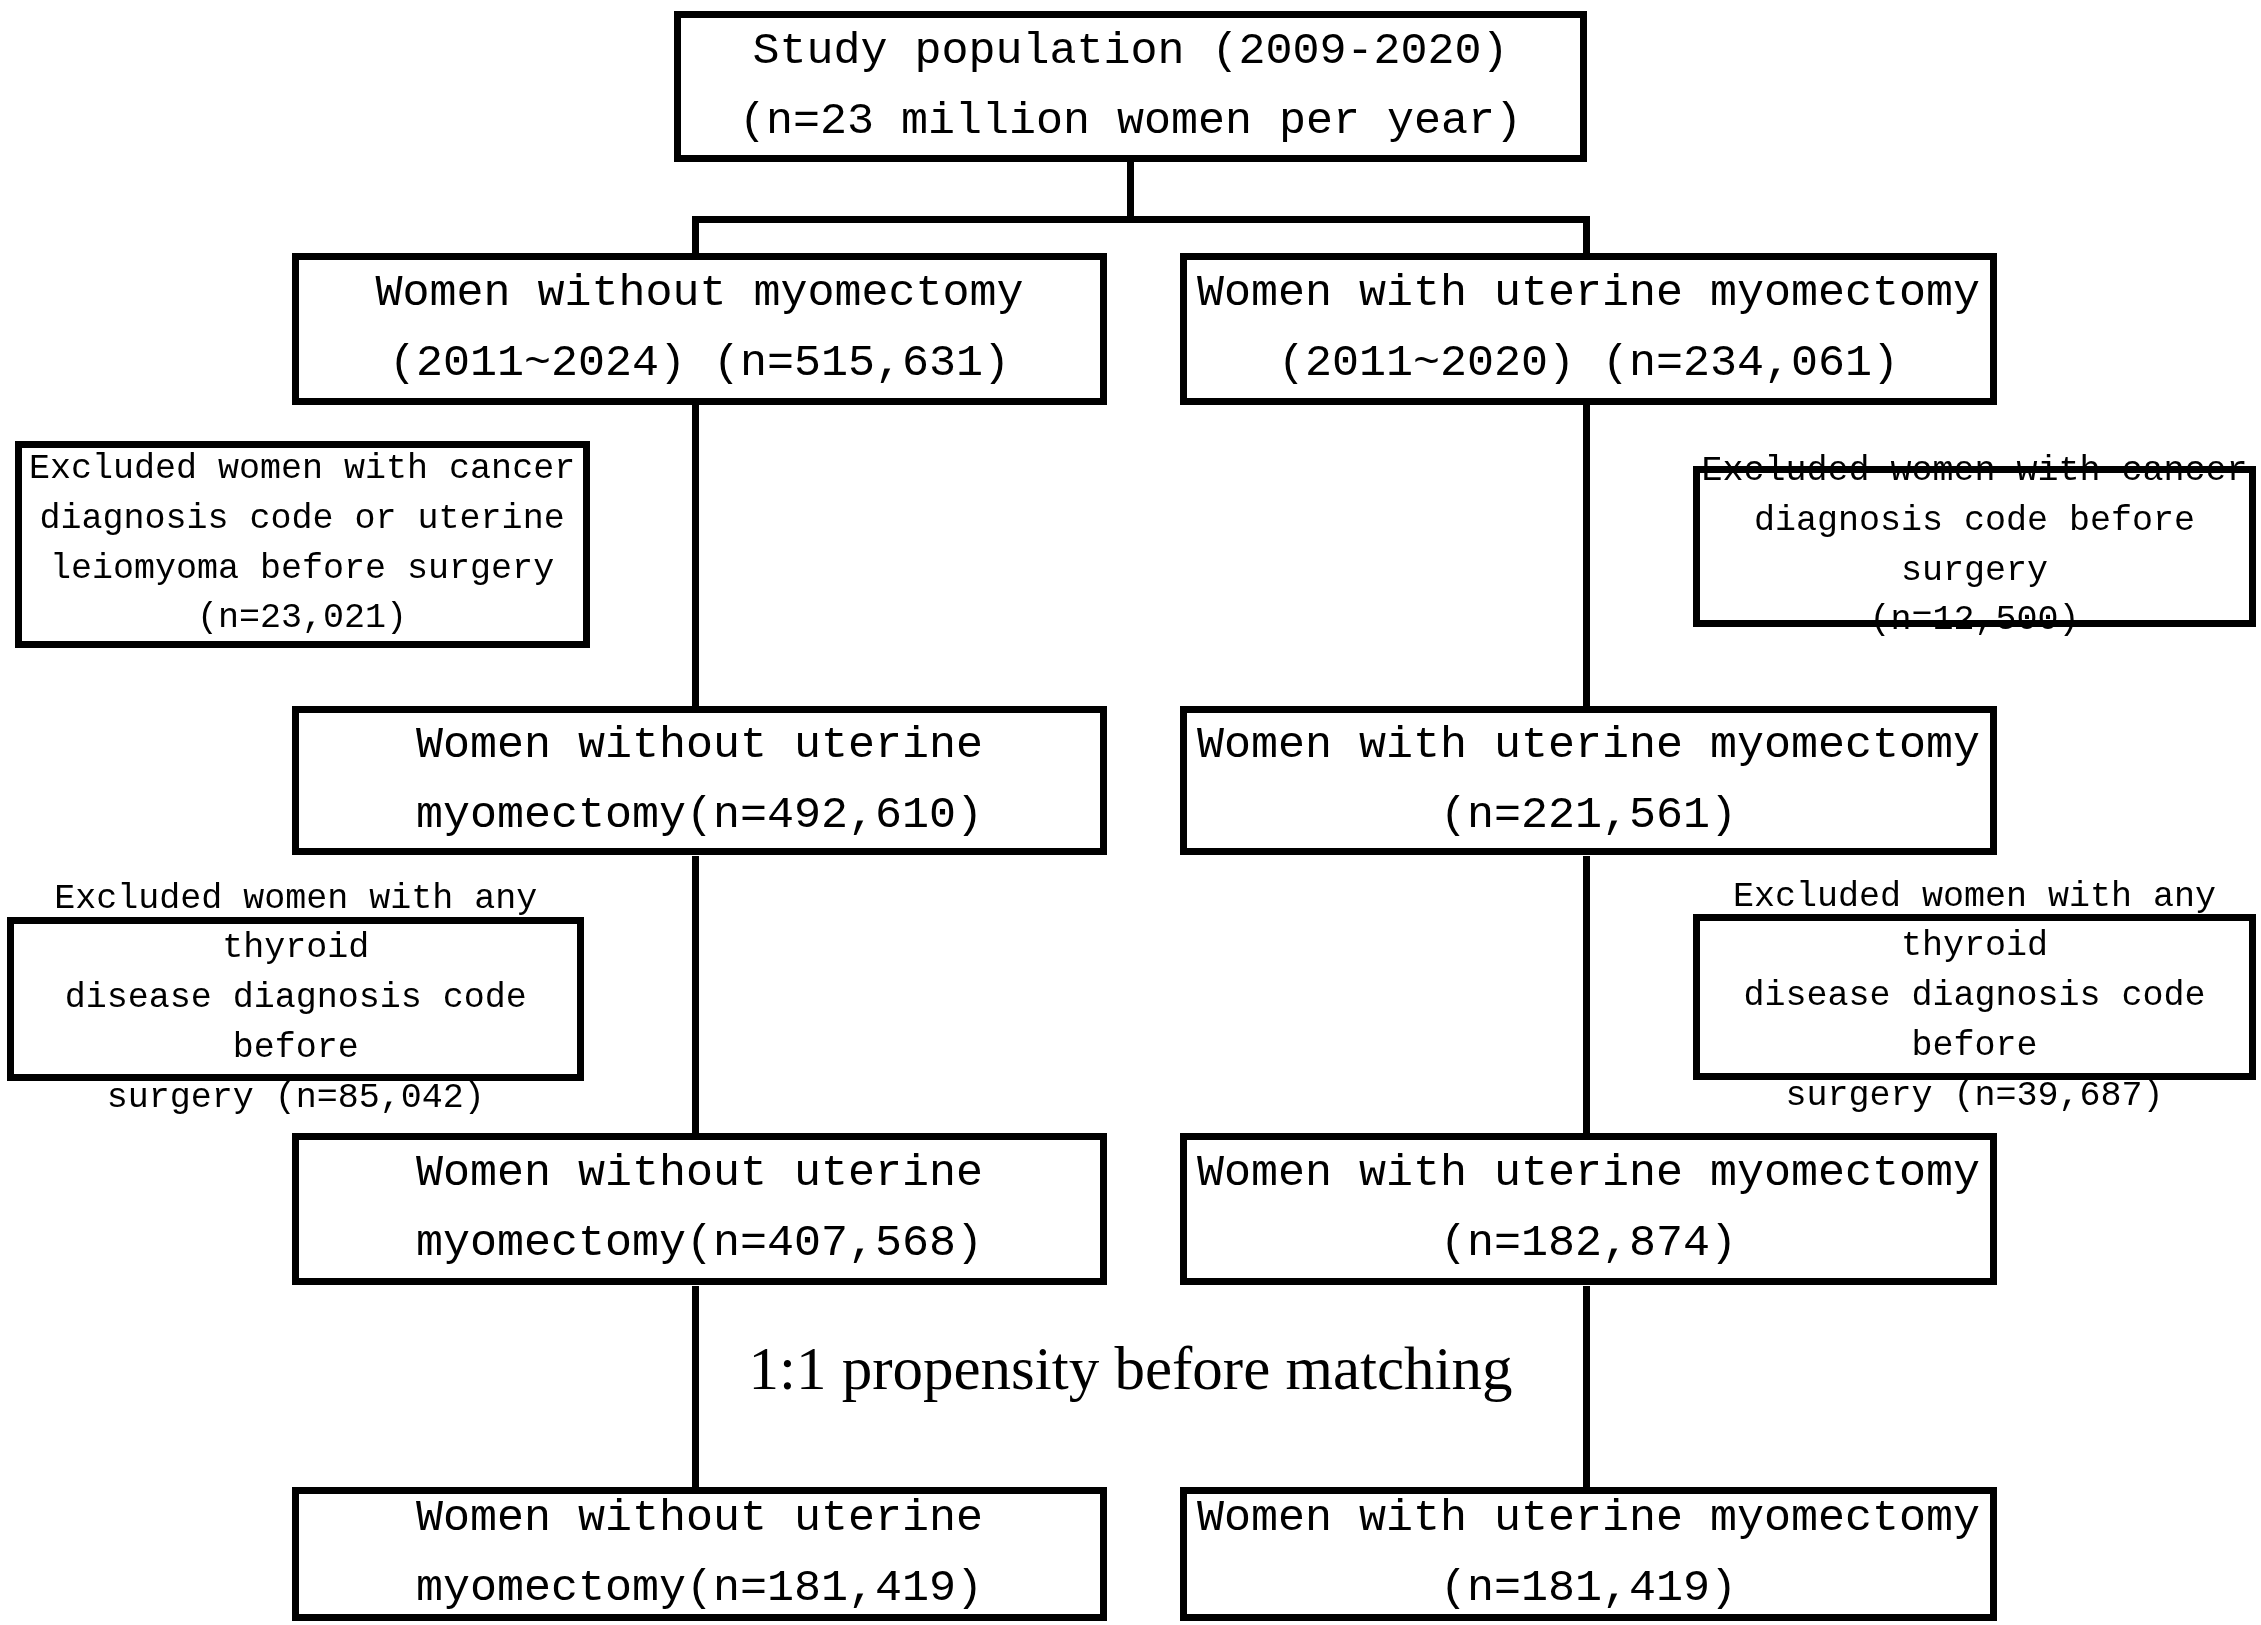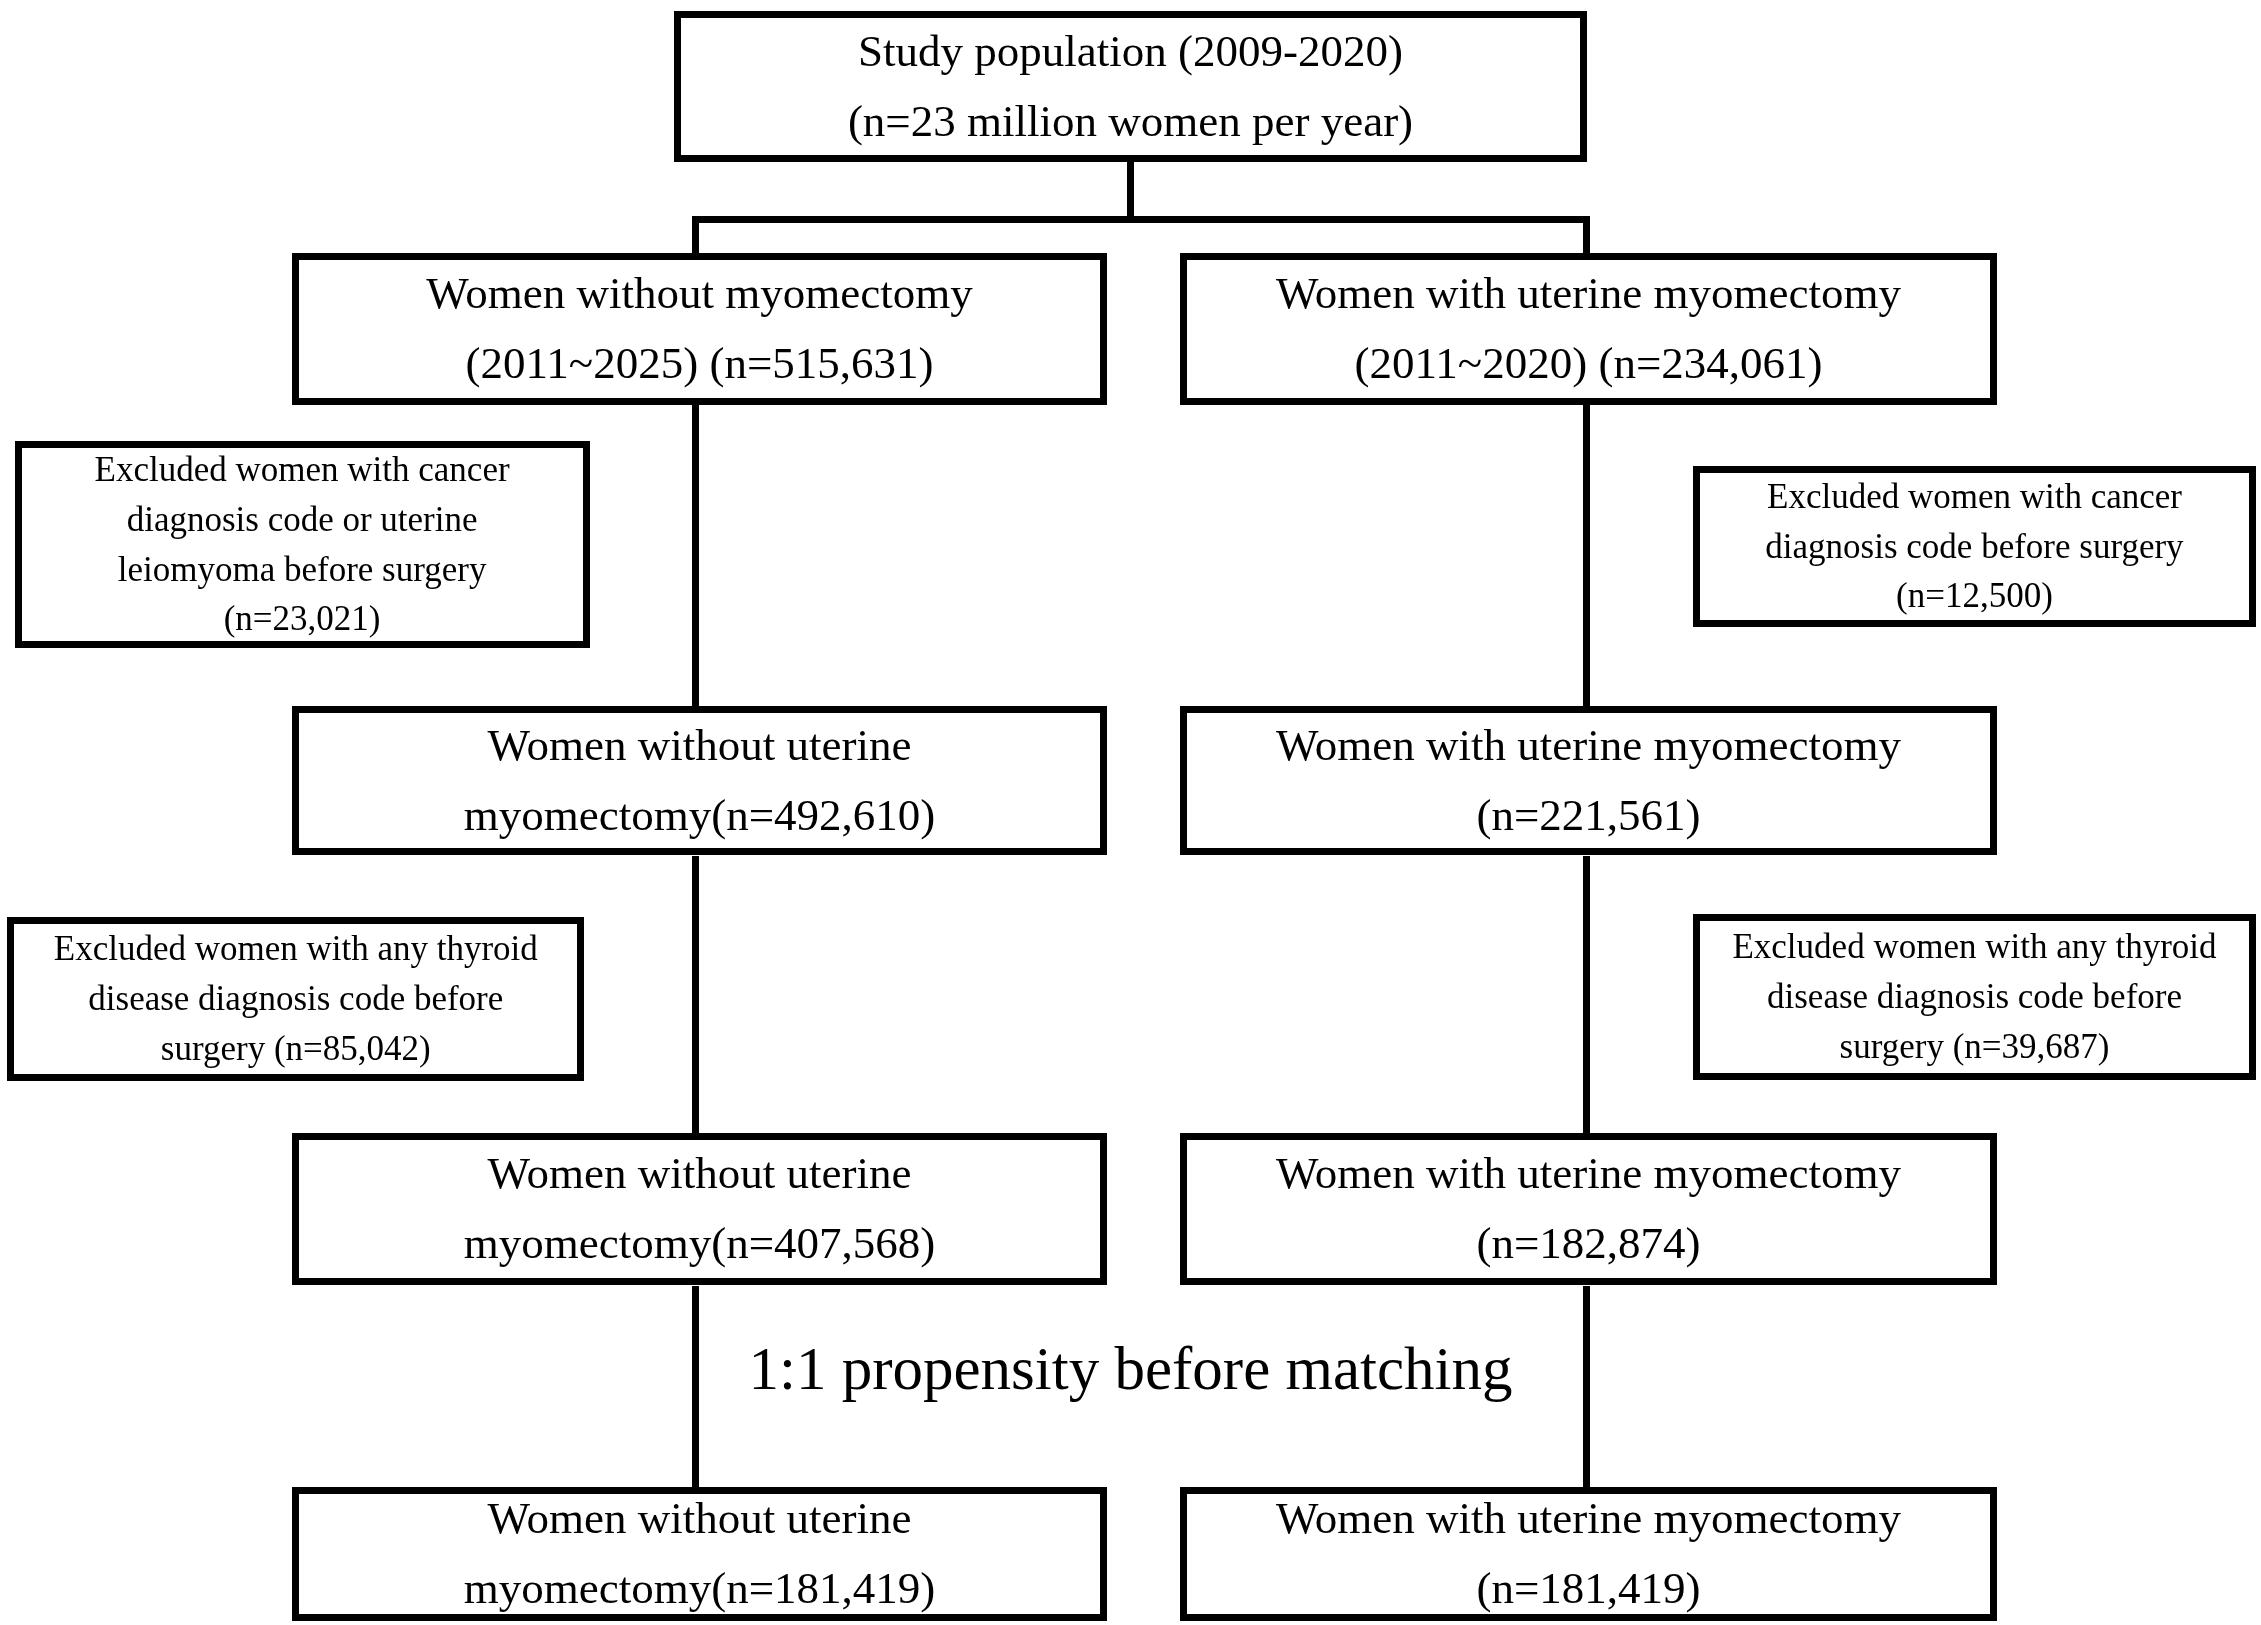--- a/index.html
+++ b/index.html
@@ -22,20 +22,21 @@
     background: #ffffff;
     display: flex;
     align-items: center;
     justify-content: center;
     text-align: center;
   }
   .txt {
     white-space: pre-line;
     display: block;
     width: 100%;
+    font-family: Liberation Mono, monospace;
   }
   .main .txt {
     font-size: 45px;
     line-height: 1.55;
   }
   .excl .txt {
     font-size: 35px;
     line-height: 1.42;
   }
   .line {
@@ -60,21 +61,21 @@
 (n=23 million women per year)</span>
   </div>
 
   <div class="line" style="left:1127px; top:161px; width:6.8px; height:58px;"></div>
   <div class="line" style="left:692px; top:216px; width:897px; height:6.8px;"></div>
   <div class="line" style="left:692px; top:216px; width:6.8px; height:39px;"></div>
   <div class="line" style="left:1583px; top:216px; width:6.8px; height:39px;"></div>
 
   <div class="box main" style="left:292px; top:253px; width:815px; height:152px;">
     <span class="txt">Women without myomectomy
-(2011~2025) (n=515,631)</span>
+(2011~2024) (n=515,631)</span>
   </div>
   <div class="box main" style="left:1180px; top:253px; width:817px; height:152px;">
     <span class="txt">Women with uterine myomectomy
 (2011~2020) (n=234,061)</span>
   </div>
 
   <div class="line" style="left:692px; top:405px; width:6.8px; height:301px;"></div>
   <div class="line" style="left:1583px; top:405px; width:6.8px; height:301px;"></div>
 
   <div class="box excl" style="left:14.6px; top:441px; width:575px; height:207px;">

